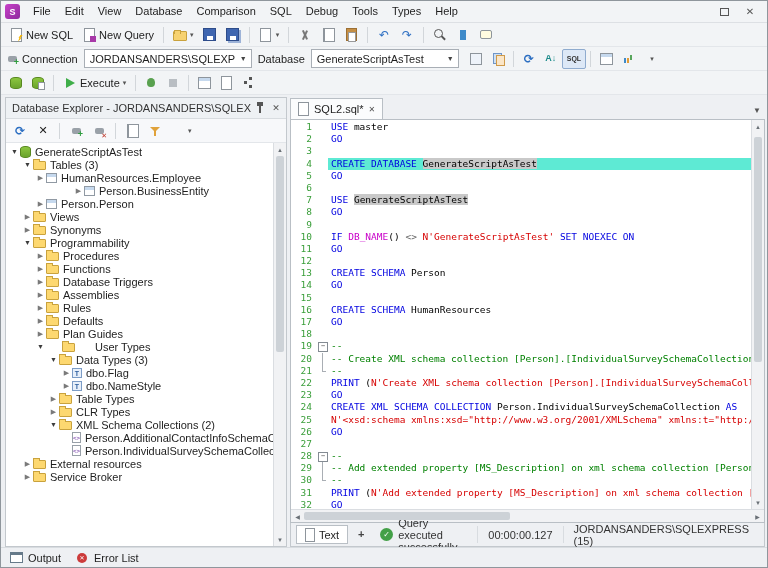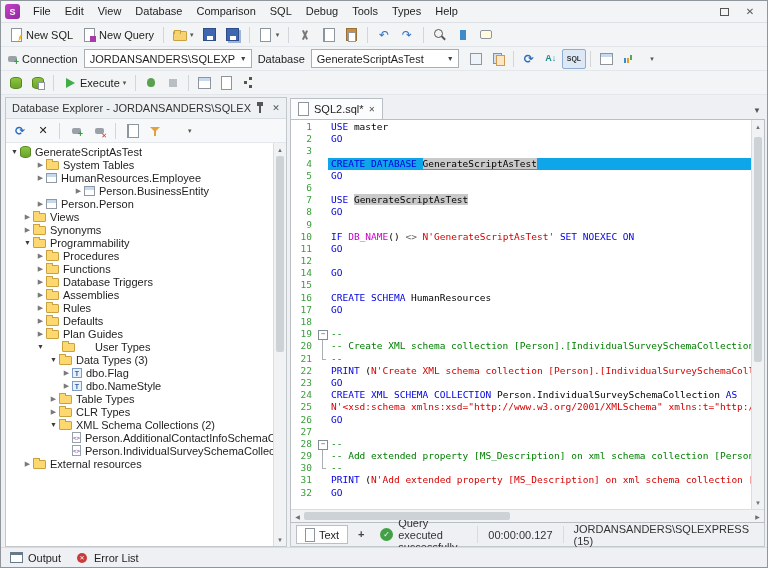--- a/index.html
+++ b/index.html
@@ -123,21 +123,21 @@
   .code-area{flex:1;overflow:hidden;font-family:"DejaVu Sans Mono","Liberation Mono",monospace;font-size:9.5px;line-height:12.2px;padding-top:1px}
   .cl{display:flex;height:12.2px}
   .cl-num{width:26px;text-align:right;color:#3a9e3a;padding-right:5px;flex:none}
   .cl-fold{width:11px;flex:none;position:relative}
   .fold-minus::before{content:"−";position:absolute;left:1px;top:2px;width:8px;height:8px;border:1px solid #848b93;background:#fff;
     font-size:7px;line-height:6px;text-align:center;color:#444}
   .fold-bar::before{content:"";position:absolute;left:5px;top:0;bottom:0;width:1px;background:#a9aeb4}
   .fold-end::before{content:"";position:absolute;left:5px;top:0;height:6px;width:1px;background:#a9aeb4}
   .fold-end::after{content:"";position:absolute;left:5px;top:6px;width:4px;height:1px;background:#a9aeb4}
   .cl-text{flex:1;white-space:pre;overflow:hidden;padding-left:3px}
-  .cl.cur .cl-text{background:#0ea5e9}
+  .cl.cur .cl-text{background:#5eead4}
   .tok-k{color:#0000e0}.tok-s{color:#d60000}.tok-c{color:#008000}.tok-p{color:#000}
   .tok-f{color:#c800c8}.tok-o{color:#666}.tok-ph{color:#000;background:#c9c9c9}
   
   .statusrow{height:24px;display:flex;align-items:center;background:#eef0f3;border:1px solid #c3c8cd;border-top:none;padding:0 5px;gap:6px;flex:none}
   .text-tab{display:flex;align-items:center;gap:4px;background:#fff;border:1px solid #b9bfc5;height:19px;padding:0 8px}
   .status-msg{display:flex;align-items:center;gap:5px;margin-left:6px;color:#333}
   .status-right{margin-left:auto;display:flex;align-items:center;height:100%;color:#333}
   .status-cell{padding:0 10px;border-left:1px solid #d8dce0;display:flex;align-items:center;height:70%}
   
   .bottombar{height:20px;display:flex;align-items:center;background:#eef0f3;border-top:1px solid #d8dce0;padding:0 8px;gap:14px;flex:none}
@@ -337,24 +337,24 @@
             <span class="tdrop">▾</span>
           </span>
         </div>
       <div class="exp-body">
         <div class="tree">
             <div class="tree-row" style="padding-left: 3px;">
               <span class="tree-arrow">▼</span>
               <span class="tree-icon ti-database"></span>
               <span class="tree-label">GenerateScriptAsTest</span>
             </div>
-            <div class="tree-row" style="padding-left: 29px;">
-              <span class="tree-arrow" style="color: rgb(122, 122, 122);">▶</span>
-              <span class="tree-icon ti-folder"></span>
-              <span class="tree-label">System Tables</span>
+            <div class="tree-row" style="padding-left: 16px;">
+              <span class="tree-arrow">▼</span>
+              <span class="tree-icon ti-folder"></span>
+              <span class="tree-label">Tables (3)</span>
             </div>
             <div class="tree-row" style="padding-left: 29px;">
               <span class="tree-arrow" style="color: rgb(122, 122, 122);">▶</span>
               <span class="tree-icon ti-table"></span>
               <span class="tree-label">HumanResources.Employee</span>
             </div>
             <div class="tree-row" style="padding-left: 29px; margin-left: 38px;">
               <span class="tree-arrow" style="color: rgb(122, 122, 122);">▶</span>
               <span class="tree-icon ti-table"></span>
               <span class="tree-label">Person.BusinessEntity</span>
@@ -456,20 +456,25 @@
             </div>
             <div class="tree-row" style="padding-left: 55px;">
               <span class="tree-arrow"></span>
               <span class="tree-icon ti-xml"></span>
               <span class="tree-label">Person.IndividualSurveySchemaCollection</span>
             </div>
             <div class="tree-row" style="padding-left: 16px;">
               <span class="tree-arrow" style="color: rgb(122, 122, 122);">▶</span>
               <span class="tree-icon ti-folder"></span>
               <span class="tree-label">External resources</span>
+            </div>
+            <div class="tree-row" style="padding-left: 16px;">
+              <span class="tree-arrow" style="color: rgb(122, 122, 122);">▶</span>
+              <span class="tree-icon ti-folder"></span>
+              <span class="tree-label">Service Broker</span>
             </div>
           </div>
         <div class="vscroll">
           <span class="sarrow">▲</span>
           <div class="vtrack">
             <div class="vthumb" style="top:0;height:52%"></div>
           </div>
           <span class="sarrow">▼</span>
         </div>
       </div>
@@ -541,20 +546,25 @@
               </div>
               <div class="cl">
                 <span class="cl-num">11</span>
                 <span class="cl-fold"></span>
                 <span class="cl-text"><span class="tok-k">GO</span></span>
               </div>
               <div class="cl">
                 <span class="cl-num">12</span>
                 <span class="cl-fold"></span>
                 <span class="cl-text"></span>
+              </div>
+              <div class="cl">
+                <span class="cl-num">13</span>
+                <span class="cl-fold"></span>
+                <span class="cl-text"><span class="tok-k">CREATE</span><span class="tok-p"> </span><span class="tok-k">SCHEMA</span><span class="tok-p"> Person</span></span>
               </div>
               <div class="cl">
                 <span class="cl-num">14</span>
                 <span class="cl-fold"></span>
                 <span class="cl-text"><span class="tok-k">GO</span></span>
               </div>
               <div class="cl">
                 <span class="cl-num">15</span>
                 <span class="cl-fold"></span>
                 <span class="cl-text"></span>

